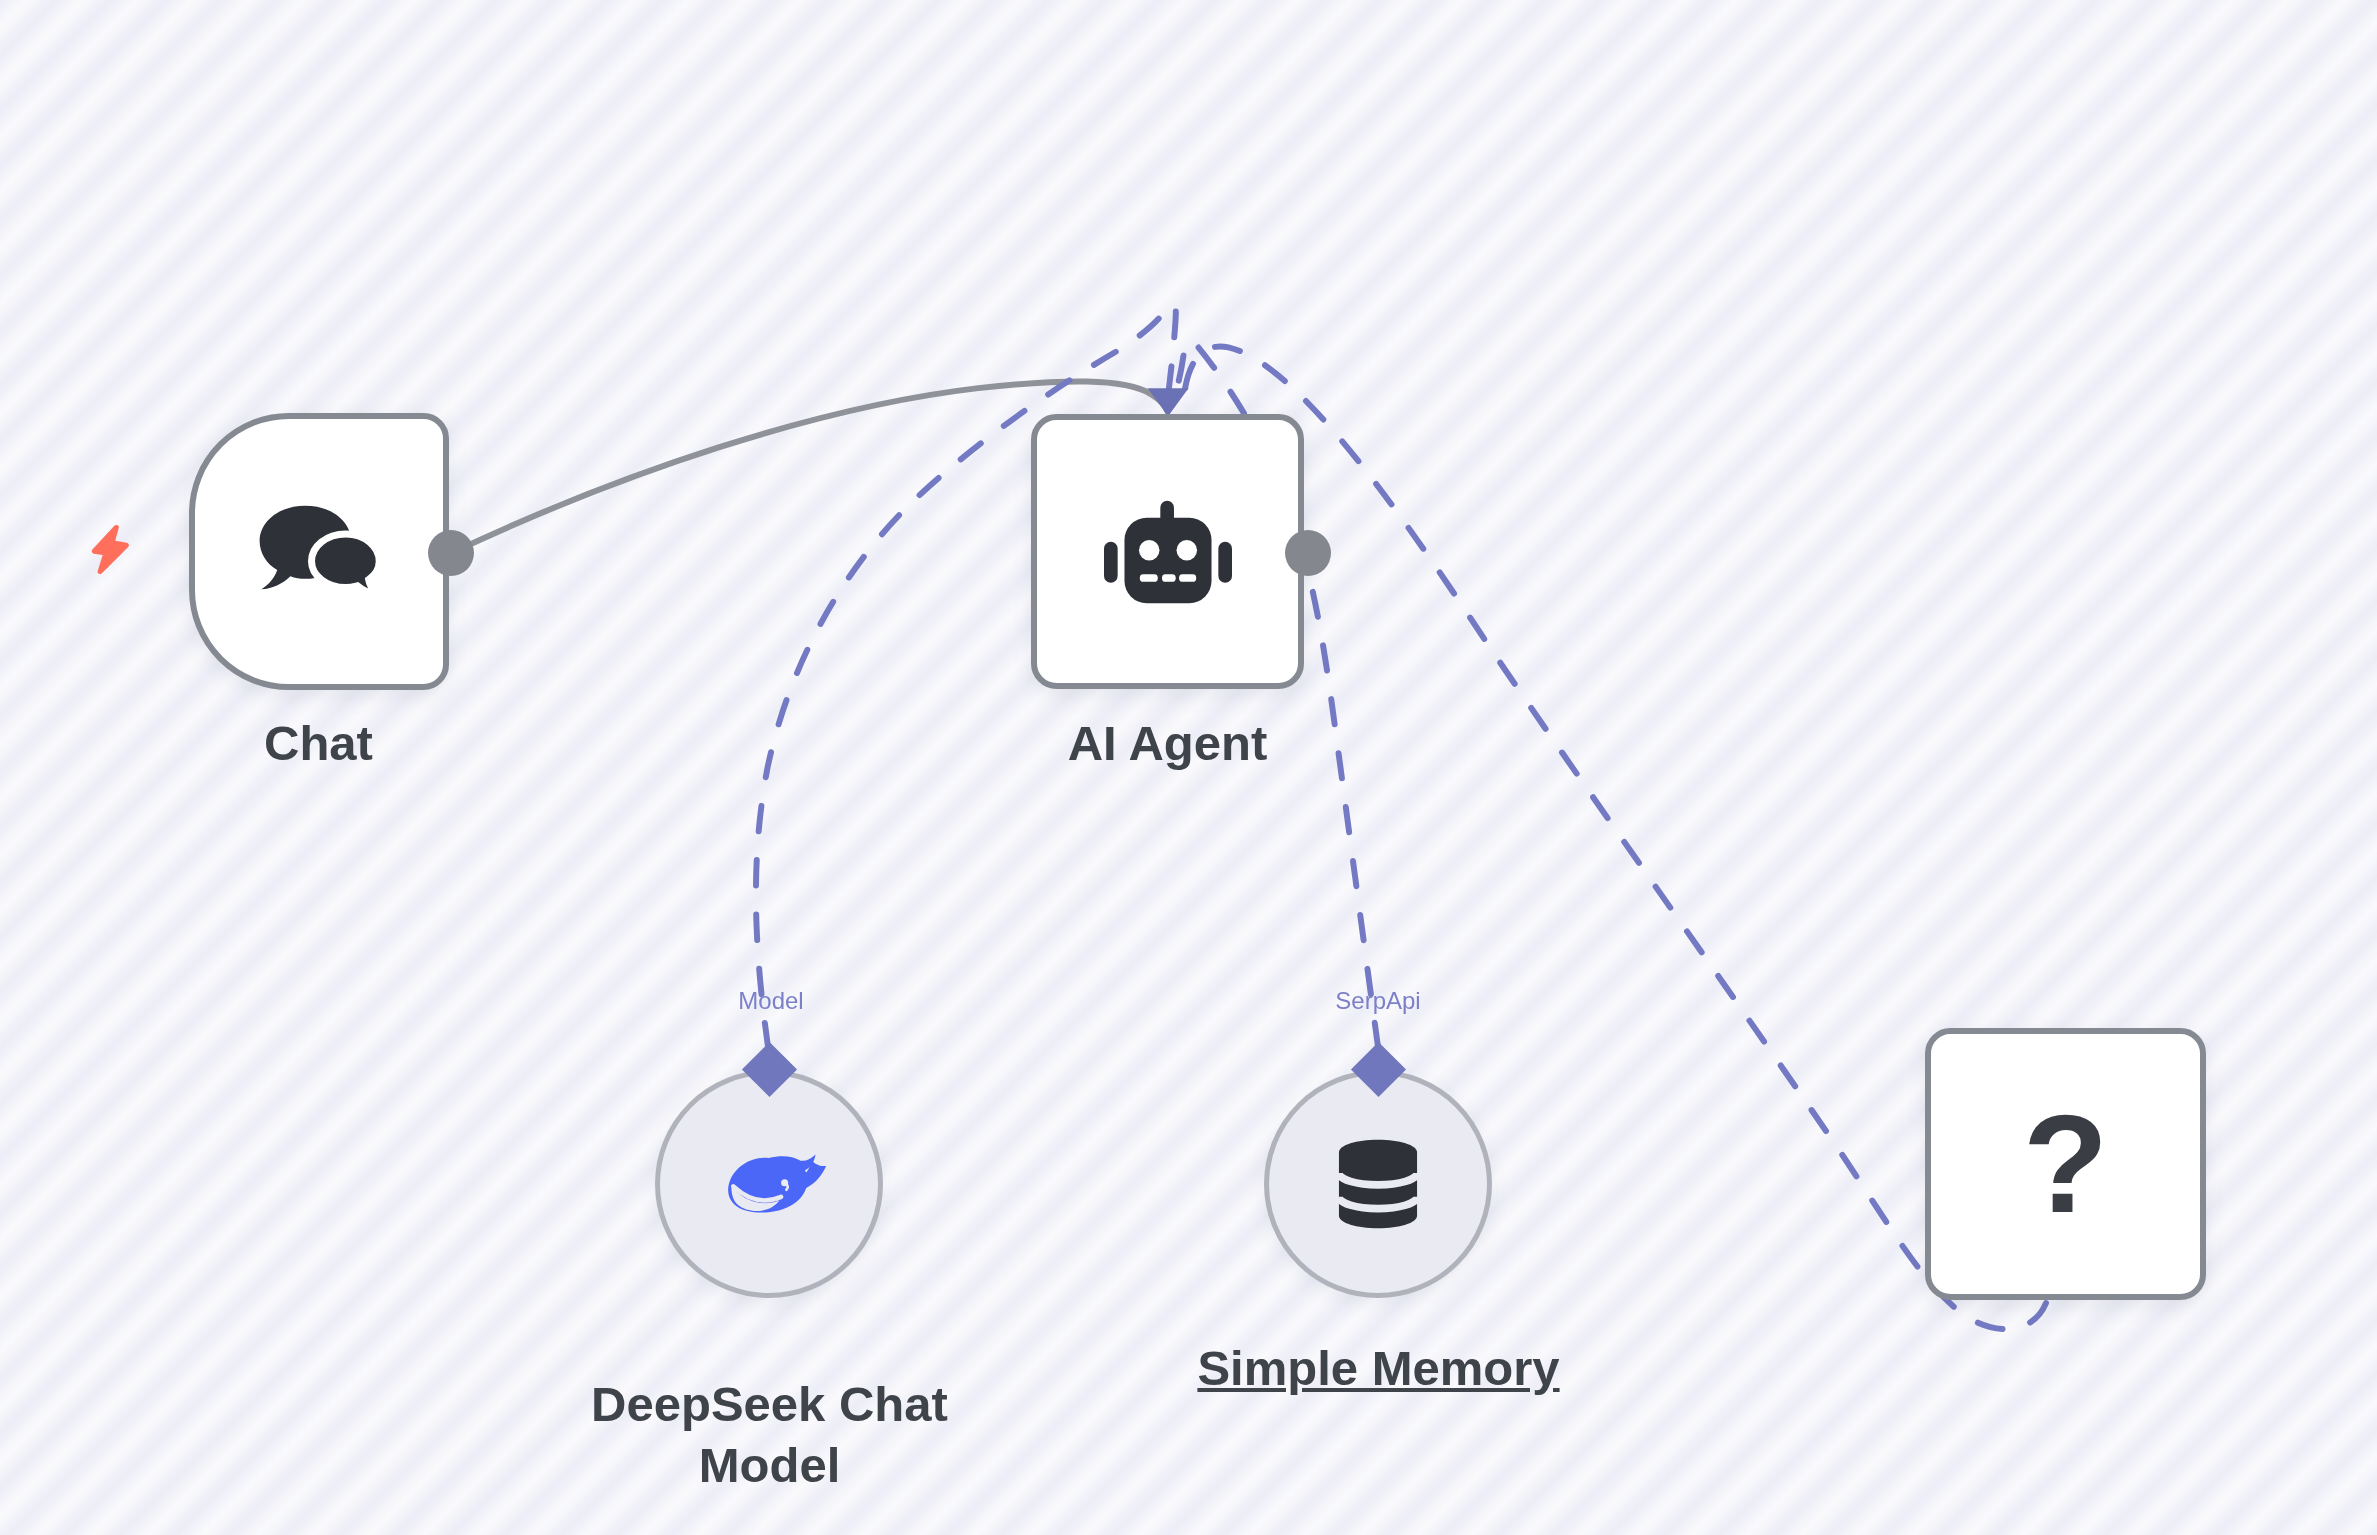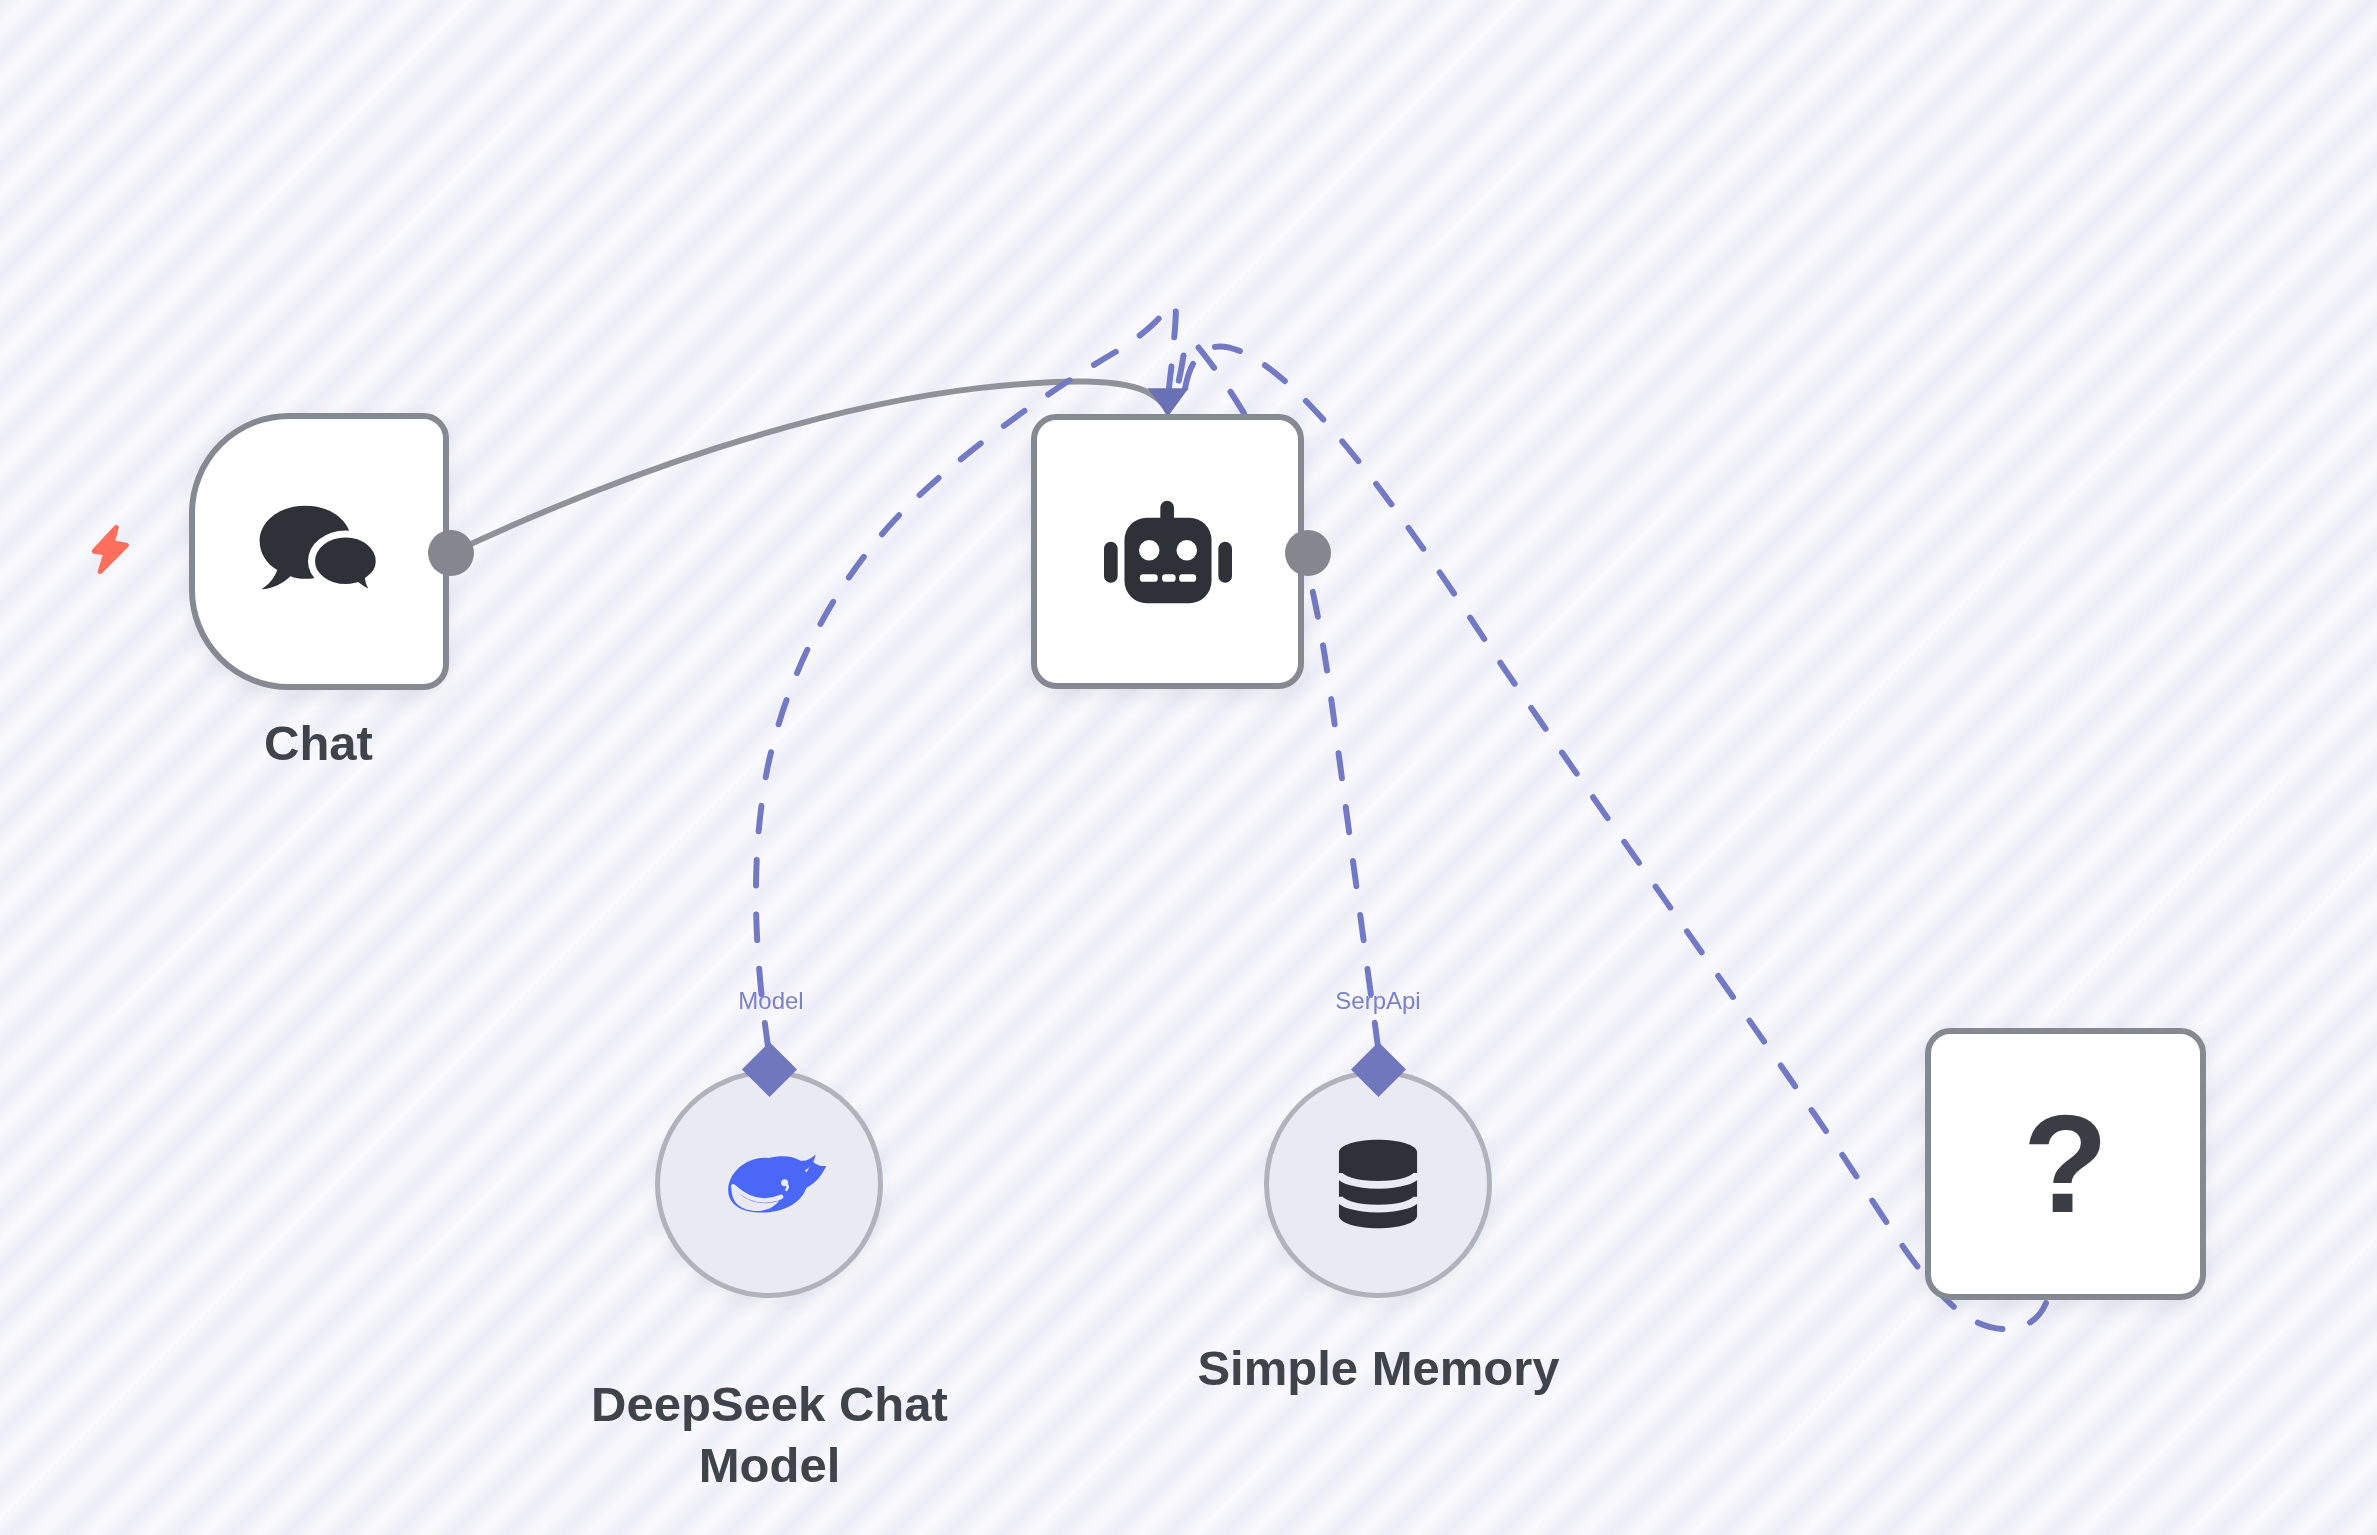--- a/index.html
+++ b/index.html
@@ -80,20 +80,21 @@
       <rect x="134" y="50" width="16" height="48" rx="8" fill="#2e3137"></rect>
       <rect x="24" y="22" width="102" height="100" rx="26" fill="#2e3137"></rect>
       <circle cx="53" cy="60" r="12" fill="#ffffff"></circle>
       <circle cx="97" cy="60" r="12" fill="#ffffff"></circle>
       <rect x="42" y="88" width="21" height="9" rx="4" fill="#ffffff"></rect>
       <rect x="68" y="88" width="16" height="9" rx="4" fill="#ffffff"></rect>
       <rect x="88" y="88" width="20" height="9" rx="4" fill="#ffffff"></rect>
     </svg>
   </div>
   <div class="port-dot" style="left:1285px;top:530px;"></div>
+  <div class="node-label" style="left:955px;top:713px;width:425px;">AI Agent</div>
 
   <div class="port-label" style="left:669px;top:985px;width:204px;">Model</div>
   <div class="node-circle" style="left:655px;top:1070px;width:228px;height:228px;">
     <svg width="106" height="65" viewBox="0 0 120 72" style="transform:translateX(6.8px);">
       <path d="M 52 6 C 32 4 14 16 8 32 C 2 48 10 62 28 66 C 46 70 66 67 80 58 C 88 53 93 46 95 38 C 97 31 96 25 93 20 C 99 17 104 10 105 2 C 100 7 94 10 88 9 C 78 3 65 3 52 6 Z" fill="#4b67f7"></path>
       <path d="M 84 30 C 94 26 99 18 100 8 C 104 13 110 16 117 15 C 113 24 107 32 99 37 C 93 41 87 44 82 46 Z" fill="#4b67f7"></path>
       <path d="M 10 36 C 20 54 44 62 64 54 C 54 68 30 70 17 59 C 11 54 9 44 10 36 Z" fill="#e9eaf2"></path>
       <path d="M 12 38 Q 38 62 66 50" fill="none" stroke="#e9eaf2" stroke-width="5" stroke-linecap="round"></path>
       <circle cx="70" cy="34" r="4" fill="#e9eaf2"></circle>
       <path d="M 70 34 q 6 4 2 8" fill="none" stroke="#e9eaf2" stroke-width="3" stroke-linecap="round"></path>
@@ -104,20 +105,20 @@
 
   <div class="port-label" style="left:1276px;top:985px;width:204px;">SerpApi</div>
   <div class="node-circle" style="left:1264px;top:1070px;width:228px;height:228px;">
     <svg width="82" height="90" viewBox="0 0 96 106">
       <path d="M 2 16 C 2 7 23 1 48 1 C 73 1 94 7 94 16 L 94 90 C 94 99 73 105 48 105 C 23 105 2 99 2 90 Z" fill="#2e3137"></path>
       <path d="M 2 40 A 46 14 0 0 0 94 40" fill="none" stroke="#e9eaf2" stroke-width="9"></path>
       <path d="M 2 68 A 46 14 0 0 0 94 68" fill="none" stroke="#e9eaf2" stroke-width="9"></path>
     </svg>
   </div>
   <div class="diamond" style="left:1359px;top:1050px;"></div>
-  <div class="node-label" style="left:1140px;top:1338px;width:477px;">Simple Memory</div>
+  <div class="node-label" style="left:1140px;top:1338px;width:477px;text-decoration:underline;">Simple Memory</div>
 
   <div class="node node-square" style="left:1925px;top:1028px;width:281px;height:272px;">
     <div class="qmark">?</div>
   </div>
 
 </div>
 
 
 </body></html>

